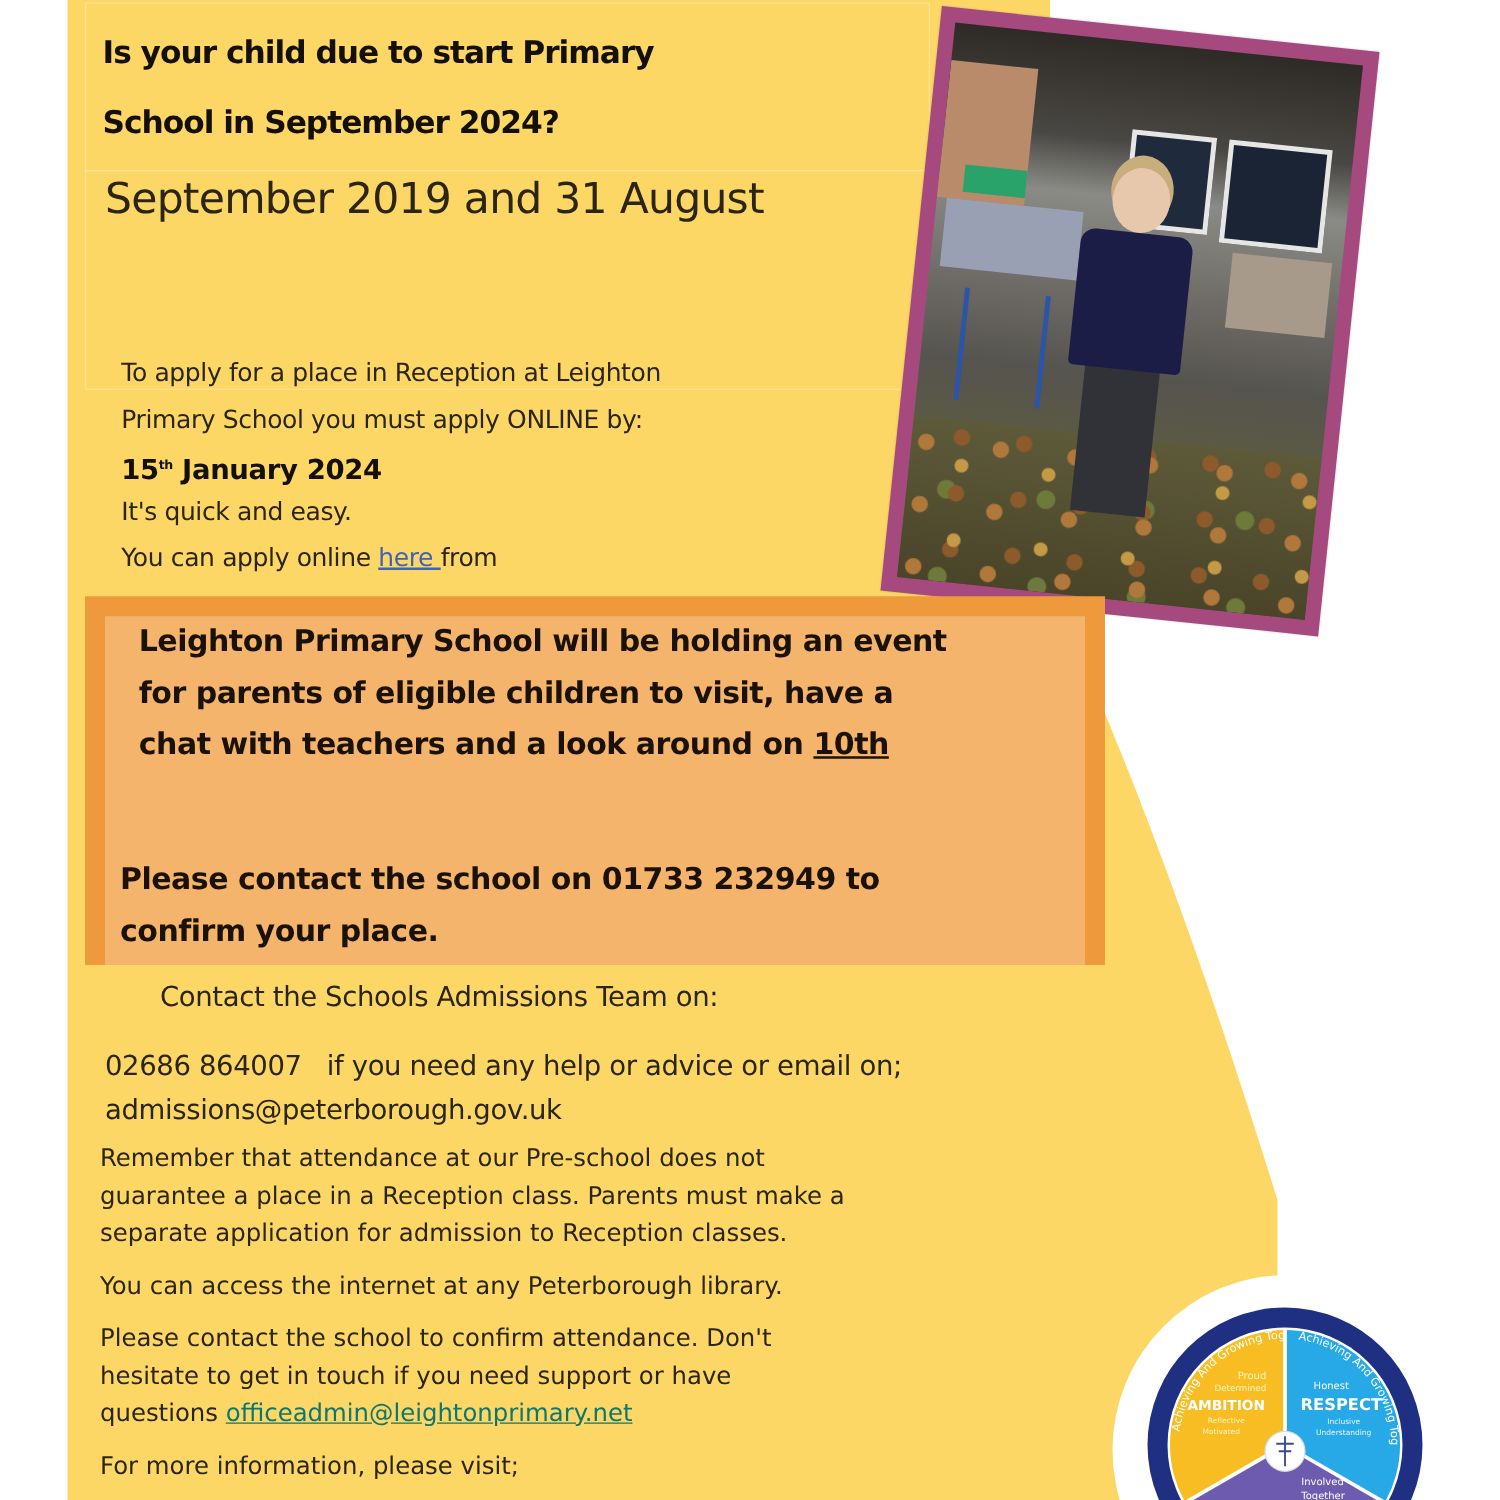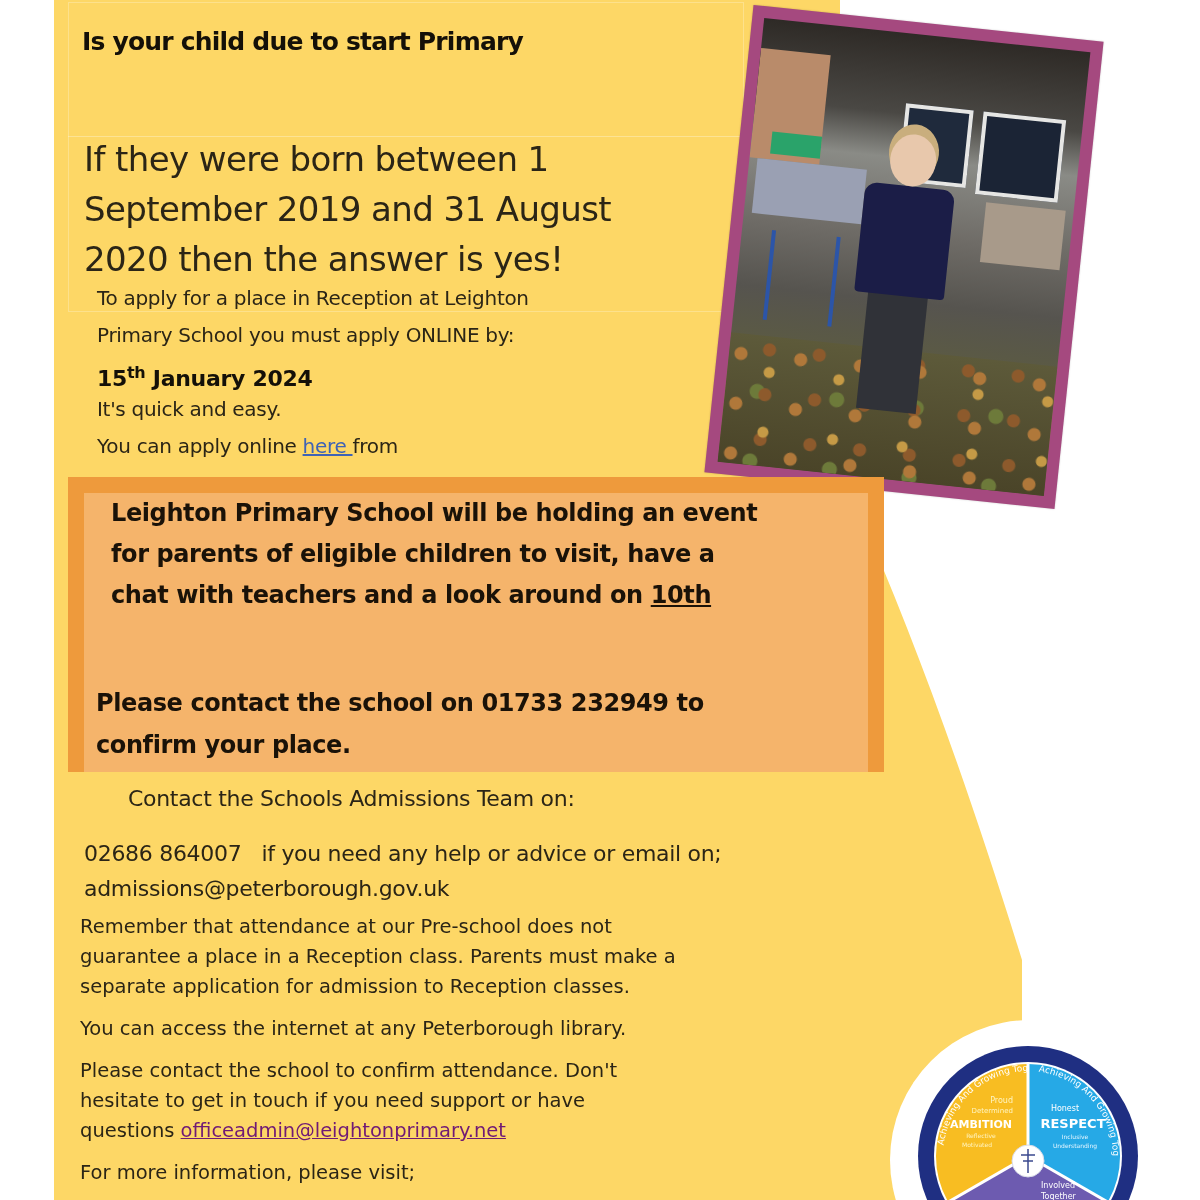--- a/index.html
+++ b/index.html
@@ -5,21 +5,21 @@
   html,body{margin:0;padding:0;}
   body{width:1200px;height:1200px;background:#ffffff;position:relative;overflow:hidden;font-family:"DejaVu Sans","Liberation Sans",sans-serif;color:#2a2416;}
   .yellow-shape{position:absolute;left:0;top:0;width:1200px;height:1200px;}
   .hdr-table{position:absolute;left:68px;top:2px;width:674px;height:308px;border:1px solid rgba(255,255,255,0.25);}
   .hdr-row1{position:absolute;left:68px;top:2px;width:674px;height:134px;border-bottom:1px solid rgba(255,255,255,0.3);}
   .title{position:absolute;left:82px;top:14px;width:660px;font-family:"DejaVu Sans",sans-serif;font-weight:bold;font-size:25px;line-height:56px;letter-spacing:-0.8px;color:#141008;}
   .subtitle{position:absolute;left:84px;top:134px;width:660px;font-size:34px;line-height:50px;letter-spacing:-0.6px;color:#2b2516;}
   .apply-block{position:absolute;left:97px;top:280px;width:600px;font-size:20px;color:#2b2516;letter-spacing:-0.3px;}
   .apply-block .l{height:37px;line-height:37px;white-space:nowrap;}
   .deadline{font-weight:bold;font-size:22px;color:#141008;}
-  .deadline sup{font-size:16px;}
+  .deadline sup{font-size:10px;}
   .link{color:#3f63b5;text-decoration:underline;}
   .photo-frame{position:absolute;left:728px;top:22px;width:352px;height:470px;background:#a5497f;transform:rotate(6deg);transform-origin:center;box-shadow:0 0 2px rgba(0,0,0,0.2);}
   .photo{position:absolute;left:12px;top:12px;right:12px;bottom:12px;overflow:hidden;background:linear-gradient(180deg,#2e2a26 0%,#4a4844 18%,#8a8b86 28%,#6f6c67 45%,#56544f 60%,#5b5a44 72%,#7a6a3c 85%,#4d4a30 100%);}
   .ph-wall{position:absolute;left:0;top:30px;width:70px;height:110px;background:#b98b6a;}
   .ph-window1{position:absolute;left:150px;top:70px;width:60px;height:70px;background:#1f2a3c;border:4px solid #e6e6e4;}
   .ph-window2{position:absolute;left:228px;top:70px;width:75px;height:75px;background:#1b2435;border:4px solid #e6e6e4;}
   .ph-shelf{position:absolute;left:8px;top:140px;width:110px;height:55px;background:#9aa0b3;}
   .ph-shelf2{position:absolute;left:240px;top:160px;width:80px;height:60px;background:#a89a8a;}
   .ph-green{position:absolute;left:20px;top:112px;width:50px;height:22px;background:#2aa36a;}
   .ph-table-leg{position:absolute;left:30px;top:210px;width:4px;height:90px;background:#2c55a8;}
@@ -47,26 +47,25 @@
 <svg class="yellow-shape" viewBox="0 0 1200 1200" width="1200" height="1200">
   <path d="M54 0 L840 0 L840 470 C 900 600, 960 760, 1022 960 L1022 1200 L54 1200 Z" fill="#fdd766"></path>
   <circle cx="1030" cy="1160" r="140" fill="#ffffff"></circle>
 </svg>
 
 <div class="hdr-table"></div>
 <div class="hdr-row1"></div>
 
 <div class="title">
   <div>Is your child due to start Primary</div>
+  <div>School in September 2024?</div>
 </div>
 
 <div class="subtitle">
-  <div>If they were born between 1</div>
   <div>September 2019 and 31 August</div>
-  <div>2020 then the answer is yes!</div>
 </div>
 
 <div class="apply-block">
   <div class="l">To apply for a place in Reception at Leighton</div>
   <div class="l">Primary School you must apply ONLINE by:</div>
   <div class="l deadline"><span>15</span><sup>th</sup><span> January 2024</span></div>
   <div class="l">It's quick and easy.</div>
   <div class="l"><span>You can apply online </span><a class="link">here </a><span>from</span></div>
 </div>
 
@@ -109,21 +108,21 @@
 <div class="notes">
   <p>
     <span>Remember that attendance at our Pre-school does not</span><br>
     <span>guarantee a place in a Reception class. Parents must make a</span><br>
     <span>separate application for admission to Reception classes.</span>
   </p>
   <p>You can access the internet at any Peterborough library.</p>
   <p>
     <span>Please contact the school to confirm attendance. Don't</span><br>
     <span>hesitate to get in touch if you need support or have</span><br>
-    <span>questions </span><a class="link" style="color:#701a75">officeadmin@leightonprimary.net</a>
+    <span>questions </span><a class="link" style="color:#0f766e">officeadmin@leightonprimary.net</a>
   </p>
   <p>For more information, please visit;</p>
 </div>
 
 <svg class="logo" viewBox="0 0 226 226" width="226" height="226">
   <defs>
     <path id="ringL" d="M 28 113 A 85 85 0 0 1 113 28"></path>
     <path id="ringR" d="M 113 28 A 85 85 0 0 1 198 113"></path>
   </defs>
   <circle cx="113" cy="113" r="110" fill="#1f2f82"></circle>

